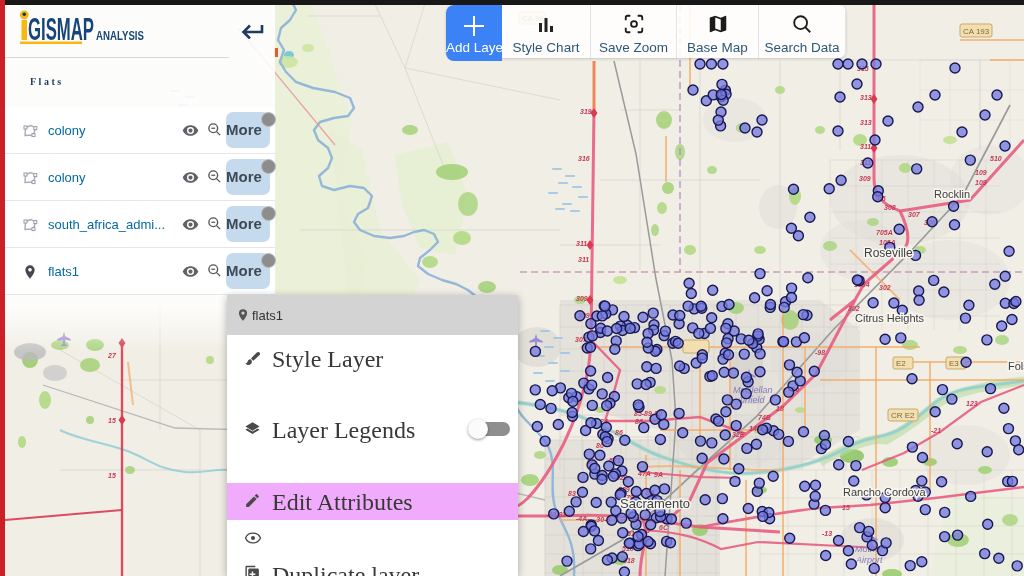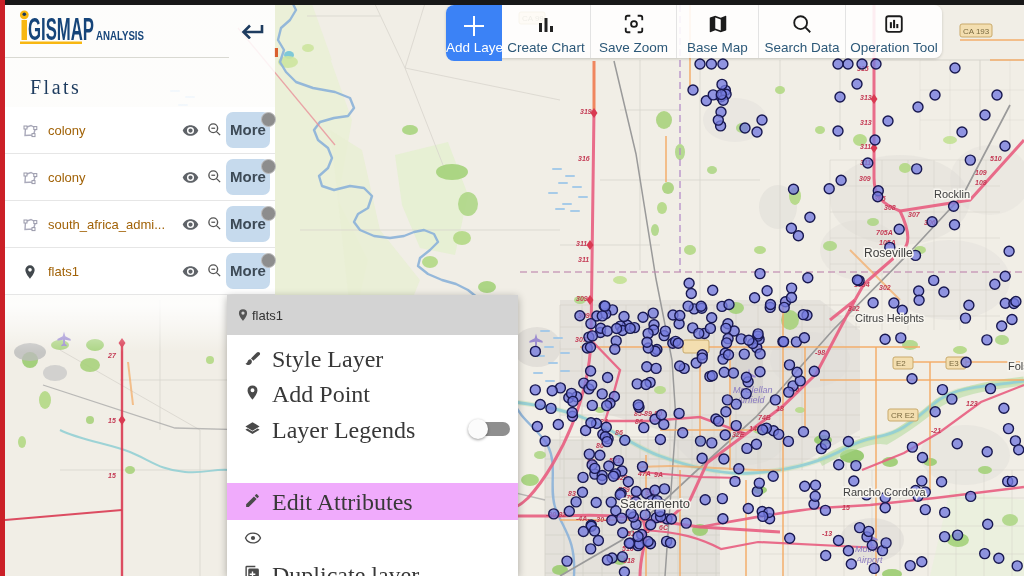--- a/index.html
+++ b/index.html
@@ -5,29 +5,29 @@
   html,body{margin:0;padding:0;width:1024px;height:576px;overflow:hidden;background:#f1eee6;font-family:"Liberation Sans",sans-serif;}
   .abs{position:absolute;}
   #stage{position:relative;width:1024px;height:576px;}
   #topbar{left:0;top:0;width:1024px;height:5px;background:#181818;z-index:60;}
   #redbar{left:0;top:0;width:5px;height:576px;background:#cb2027;z-index:61;}
   
   #sidebar{left:5px;top:5px;width:270px;height:347px;z-index:30;
     background:linear-gradient(to bottom, rgba(255,255,255,.86) 0px, rgba(255,255,255,.86) 300px, rgba(255,255,255,.5) 322px, rgba(255,255,255,0) 347px);}
   #sbhead{left:0;top:0;width:224px;height:52px;border-bottom:1px solid #d9d9d2;}
   #logo{left:15px;top:5px;height:40px;}
-  #flats{left:25px;top:71px;font-family:"Liberation Serif",serif;font-weight:normal;font-size:20px;letter-spacing:2.5px;color:#1e3c5f;}
+  #flats{left:25px;top:71px;font-family:"Liberation Serif",serif;font-weight:bold;font-size:10px;letter-spacing:2.5px;color:#1e3c5f;}
   #rows{left:0;top:102px;width:270px;background:#fff;}
   .lrow{position:relative;width:270px;height:47px;box-sizing:border-box;border-bottom:1px solid #e6e6e6;background:#fff;}
-  .lrow .lname{position:absolute;left:43px;top:16px;font-size:13px;color:#a16207;}
+  .lrow .lname{position:absolute;left:43px;top:16px;font-size:13px;color:#0369a1;}
   .lrow svg.licon{position:absolute;left:17px;top:16px;}
   .lrow svg.leye{position:absolute;left:177px;top:15px;}
   .lrow svg.lzoom{position:absolute;left:202px;top:15px;}
   .more{position:absolute;left:221px;top:5px;width:44px;height:36px;background:#c6daed;border-radius:7px;
-        font-weight:bold;font-size:15px;color:#3d4a56;text-align:center;line-height:36px;}
+        font-weight:bold;font-size:15px;color:#3d4a56;line-height:36px;}
   .badge{position:absolute;left:256px;top:5px;width:13px;height:13px;border-radius:50%;background:#8d8d8d;border:1px solid #bdbdbd;}
   
   #toolbar{left:446px;top:5px;height:53px;z-index:40;display:flex;background:rgba(255,255,255,.88);border-radius:8px;box-shadow:0 1px 3px rgba(0,0,0,.18);}
   .tbtn{position:relative;height:53px;border-right:1px solid #e3e3e3;color:#2c5878;font-size:13.5px;text-align:center;}
   .tbtn .tlab{position:absolute;left:0;right:0;top:35px;white-space:nowrap;}
   .tbtn svg{position:absolute;left:50%;transform:translateX(-50%);top:8px;}
   #addlayer{width:56px;height:56px;background:#3b82f6;color:#fff;border-radius:8px 0 0 8px;border-right:none;}
   
   #menu{left:227px;top:295px;width:291px;height:281px;background:#fff;z-index:35;box-shadow:0 2px 8px rgba(0,0,0,.3);overflow:hidden;}
   #menuhead{left:0;top:0;width:291px;height:40px;background:#d3d3d3;}
@@ -808,26 +808,20 @@
           <path fill="#555" d="M12 2a7 7 0 0 0-7 7c0 5.2 7 13 7 13s7-7.8 7-13a7 7 0 0 0-7-7zm0 9.5A2.5 2.5 0 1 1 12 6a2.5 2.5 0 0 1 0 5.5z"></path>
         </svg>
       <span>flats1</span>
     </div>
     <div class="mitem" style="top:45px">
       <svg class="micon" width="18" height="18" viewBox="0 0 24 24">
           <path fill="#4a4a4a" d="M20.7 4.6c-1-1-2.6-1-3.5 0l-7.9 7.9 3.2 3.2 8.2-7.6c1-1 1-2.6 0-3.5zM8.4 13.5c-2 0-3.2 1.6-3.6 3.2-.4 1.5-1.2 2.3-2.8 2.8 1 1.1 2.6 1.7 4 1.7 2.3 0 4.5-1.6 4.5-4.2 0-1.9-1.1-3.5-2.1-3.5z"></path>
         </svg>
       <span class="mtxt">Style Layer</span>
     </div>
-    <div class="mitem" style="top:80px">
-      <svg class="micon" width="17" height="17" viewBox="0 0 24 24">
-          <path fill="#4a4a4a" d="M12 2a7 7 0 0 0-7 7c0 5.2 7 13 7 13s7-7.8 7-13a7 7 0 0 0-7-7zm0 9.5A2.5 2.5 0 1 1 12 6a2.5 2.5 0 0 1 0 5.5z"></path>
-        </svg>
-      <span class="mtxt">Add Point</span>
-    </div>
     <div class="mitem" style="top:116px">
       <svg class="micon" width="17" height="17" viewBox="0 0 24 24">
           <path fill="#4a4a4a" d="M12 3L2 9l10 6 10-6-10-6zm0 13.3L4.7 12 2 13.6l10 6 10-6-2.7-1.6L12 16.3z"></path>
         </svg>
       <span class="mtxt">Layer Legends</span>
       <div class="toggle">
           <div class="knob"></div>
         </div>
     </div>
     <div class="mitem" style="top:188px;background:#f0abfc;height:37px;">
@@ -858,21 +852,21 @@
       <div class="tlab">Add Layer</div>
     </div>
     <div class="tbtn" style="width:88px">
       <svg width="24" height="24" viewBox="0 0 24 24">
           <g fill="#222">
             <rect x="5" y="10" width="3" height="9"></rect>
             <rect x="10.5" y="5" width="3" height="14"></rect>
             <rect x="16" y="13" width="3" height="6"></rect>
           </g>
         </svg>
-      <div class="tlab">Create Chart</div>
+      <div class="tlab">Style Chart</div>
     </div>
     <div class="tbtn" style="width:85px">
       <svg width="22" height="22" viewBox="0 0 24 24">
           <g fill="none" stroke="#1b1b1b" stroke-width="2">
             <path d="M3 8V5a2 2 0 0 1 2-2h3M16 3h3a2 2 0 0 1 2 2v3M21 16v3a2 2 0 0 1-2 2h-3M8 21H5a2 2 0 0 1-2-2v-3"></path>
             <circle cx="12" cy="12" r="3.2"></circle>
           </g>
         </svg>
       <div class="tlab">Save Zoom</div>
     </div>
@@ -880,29 +874,18 @@
       <svg width="22" height="22" viewBox="0 0 24 24">
           <path fill="#1b1b1b" d="M20.5 3l-.16.03L15 5.1 9 3 3.36 4.9c-.21.07-.36.25-.36.48V20.5c0 .28.22.5.5.5l.16-.03L9 18.9l6 2.1 5.64-1.9c.21-.07.36-.25.36-.48V3.5c0-.28-.22-.5-.5-.5zM15 19l-6-2.11V5l6 2.11V19z"></path>
         </svg>
       <div class="tlab">Base Map</div>
     </div>
     <div class="tbtn" style="width:86px">
       <svg width="22" height="22" viewBox="0 0 24 24">
           <path fill="none" stroke="#1b1b1b" stroke-width="2" d="M10.5 3.5a7 7 0 1 0 0 14 7 7 0 0 0 0-14zm5 12l5.5 5.5"></path>
         </svg>
       <div class="tlab">Search Data</div>
-    </div>
-    <div class="tbtn" style="width:96px;border-right:none">
-      <svg width="22" height="22" viewBox="0 0 24 24">
-          <rect x="3.5" y="3.5" width="17" height="17" rx="2.5" fill="none" stroke="#1b1b1b" stroke-width="2"></rect>
-          <g fill="#1b1b1b">
-            <rect x="7.5" y="10" width="2.2" height="6.5"></rect>
-            <rect x="11" y="7.5" width="2.2" height="9"></rect>
-            <rect x="14.5" y="12" width="2.2" height="4.5"></rect>
-          </g>
-        </svg>
-      <div class="tlab">Operation Tool</div>
     </div>
   </div>
 
   <div id="topbar" class="abs"></div>
   <div id="redbar" class="abs"></div>
 </div>
 
 </body></html>

